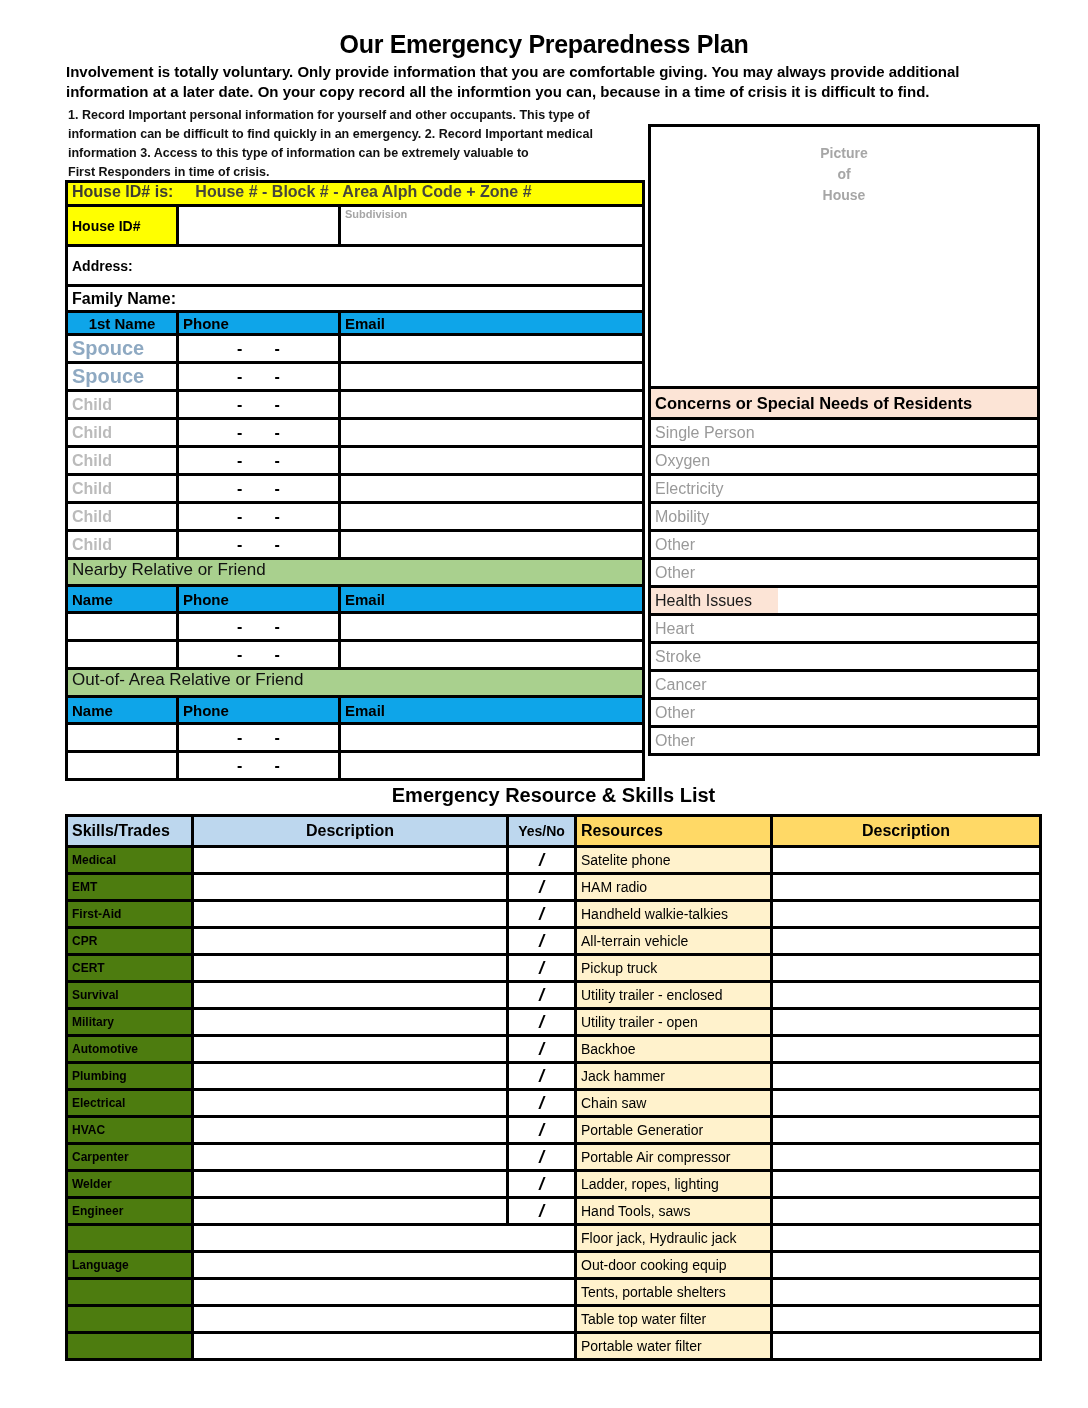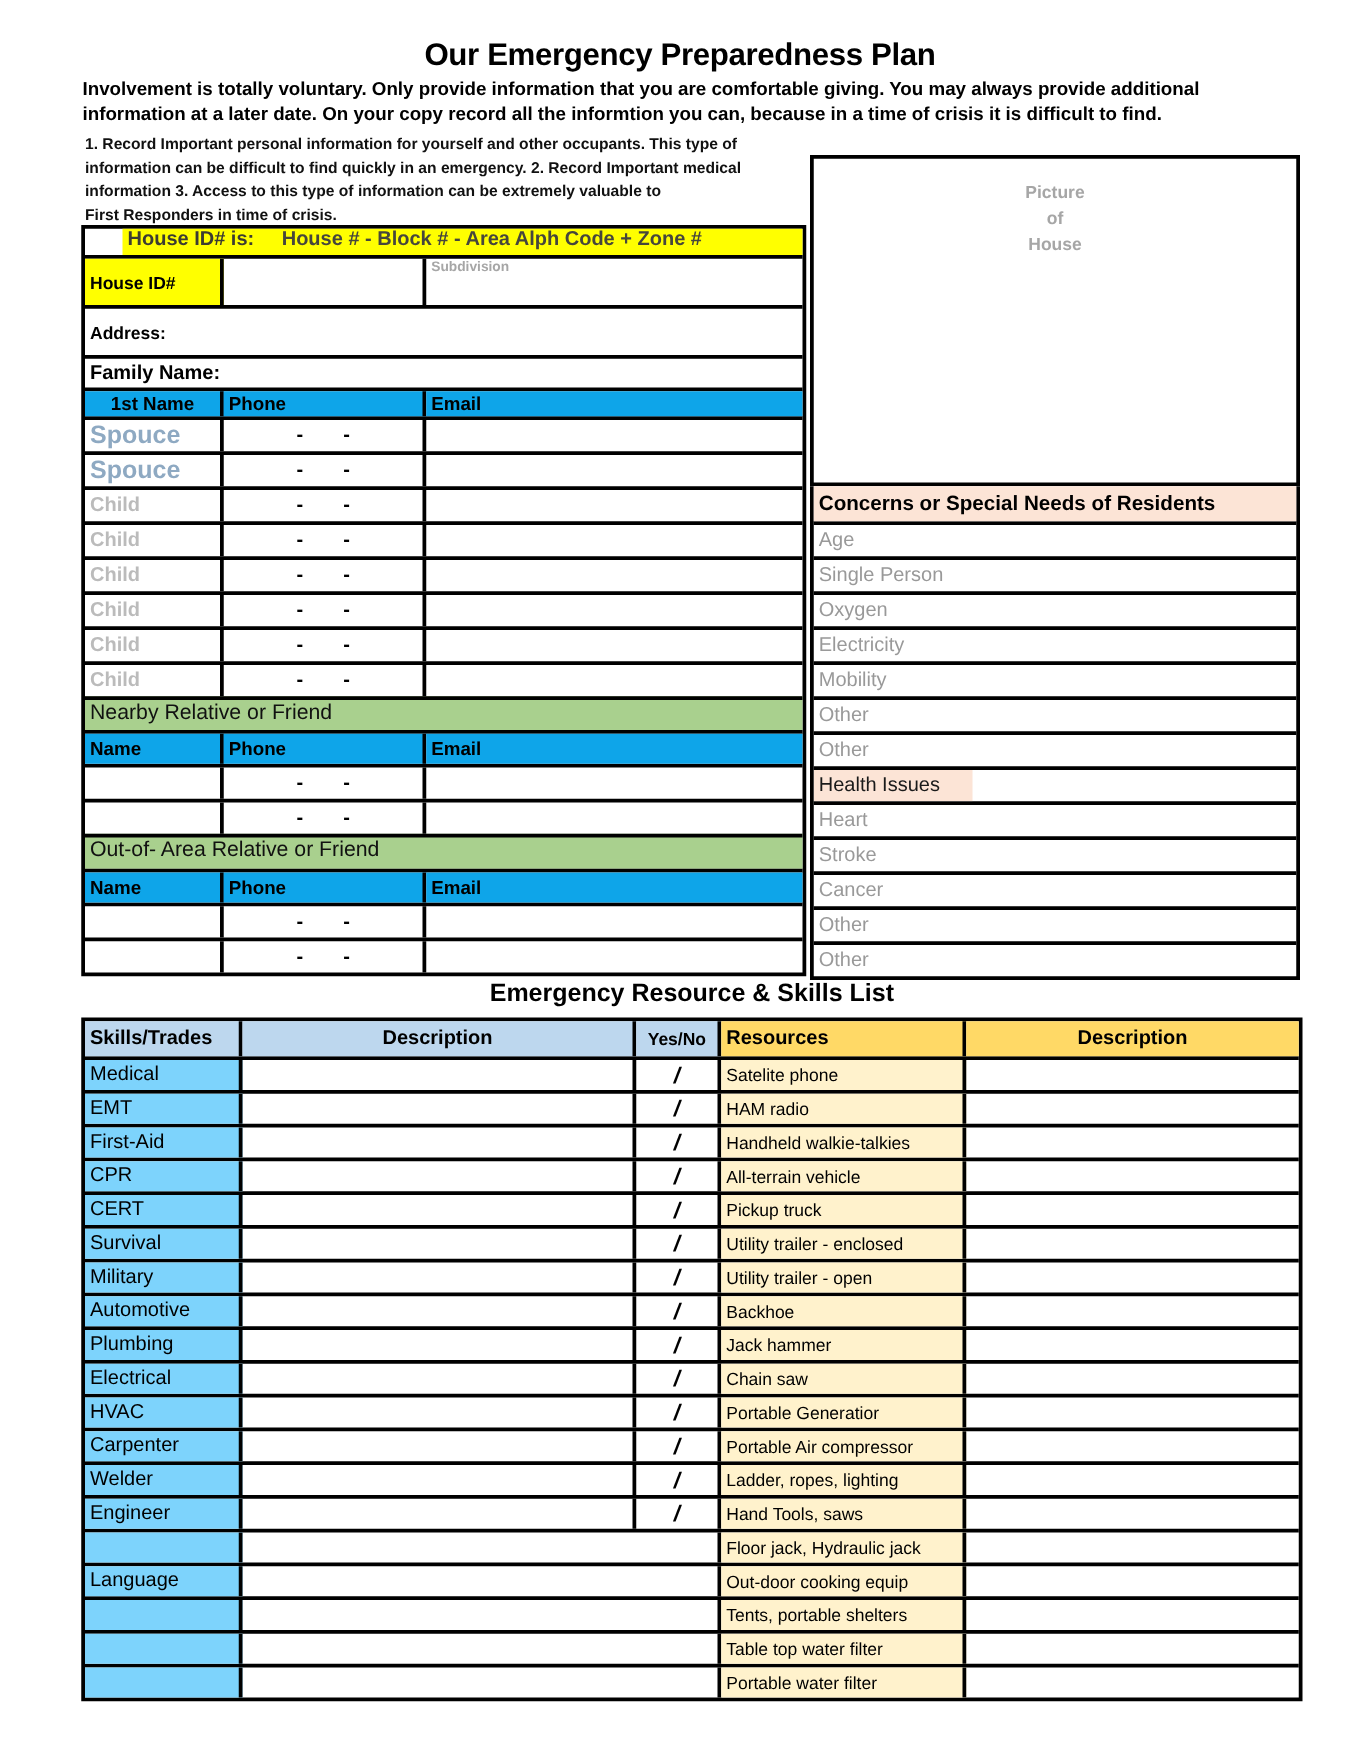--- a/index.html
+++ b/index.html
@@ -18,21 +18,21 @@
   
   .tbl{border:3px solid #000;background:#fff;}
   .tbl .row{display:flex;align-items:stretch;}
   .tbl .row + .row{border-top:3px solid #000;}
   .cell{display:flex;align-items:center;padding:0 4px;overflow:hidden;}
   .cdiv{border-right:3px solid #000;}
 
   
   .leftcol{position:absolute;left:65px;top:180px;width:580px;}
   .c1{width:111px;} .c2{width:162px;} .c3{flex:1;}
-  .h21{height:21px;margin-left:30px;} .h23{height:23px;} .h26{height:26px;}
+  .h21{height:21px;} .h23{height:23px;} .h26{height:26px;}
   .h27{height:27px;} .h28{height:28px;} .h40{height:40px;}
 
   .yellowbar{background:#FFFF00;font-size:16px;font-weight:700;
              display:flex;align-items:center;padding:0 4px;color:#46463c;}
   .yellowbar .lbl{margin-right:22px;color:#3c3c32;}
   .ylw{background:#FFFF00;}
   .big-label{font-size:14px;font-weight:700;}
   .subdiv-cell{align-items:flex-start;padding-top:1px;}
   .subdiv-cell span{font-size:11px;font-weight:700;color:#A6A6A6;}
   .thead-green{background:#0ea5e9;font-size:15px;font-weight:700;}
@@ -58,21 +58,21 @@
 
   
   .bottom-title{position:absolute;left:65px;top:784px;width:977px;text-align:center;
                 font-size:20px;font-weight:700;}
   .bottbl{position:absolute;left:65px;top:814px;width:977px;}
   .bt-c1{width:126px;} .bt-c2{width:315px;} .bt-c3{width:68px;justify-content:center;}
   .bt-c23{width:383px;} .bt-c4{width:196px;} .bt-c5{flex:1;}
   .hdr-blue{background:#BDD7EE;font-weight:700;font-size:16px;}
   .hdr-blue.small{font-size:14px;}
   .hdr-gold{background:#FFD966;font-weight:700;font-size:16px;}
-  .skill-cell{background:#7dd3fc;font-size:16px;}
+  .skill-cell{background:#4d7c0f;font-size:12px;font-weight:bold;}
   .res-cell{background:#FFF2CC;font-size:14px;}
   .slash{font-weight:700;font-style:italic;font-size:18px;}
 </style>
 </head>
 <body>
 
 <div class="page">
 
   <div class="main-title">Our Emergency Preparedness Plan</div>
   <div class="intro">Involvement is totally voluntary.  Only provide information that you are comfortable giving.  You may always provide additional information at a later date.  On your copy record all the informtion you can, because in a time of crisis it is difficult to find.</div>
@@ -233,23 +233,20 @@
       <div>Picture</div>
       <div>of</div>
       <div>House</div>
     </div>
 
     <div class="tbl concerns-tbl">
       <div class="row h28">
           <div class="cell concern-hdr" style="width:100%;">Concerns or Special Needs of Residents</div>
         </div>
       <div class="row h28">
-          <div class="cell concern-item" style="width:100%;">Age</div>
-        </div>
-      <div class="row h28">
           <div class="cell concern-item" style="width:100%;">Single Person</div>
         </div>
       <div class="row h28">
           <div class="cell concern-item" style="width:100%;">Oxygen</div>
         </div>
       <div class="row h28">
           <div class="cell concern-item" style="width:100%;">Electricity</div>
         </div>
       <div class="row h28">
           <div class="cell concern-item" style="width:100%;">Mobility</div>

